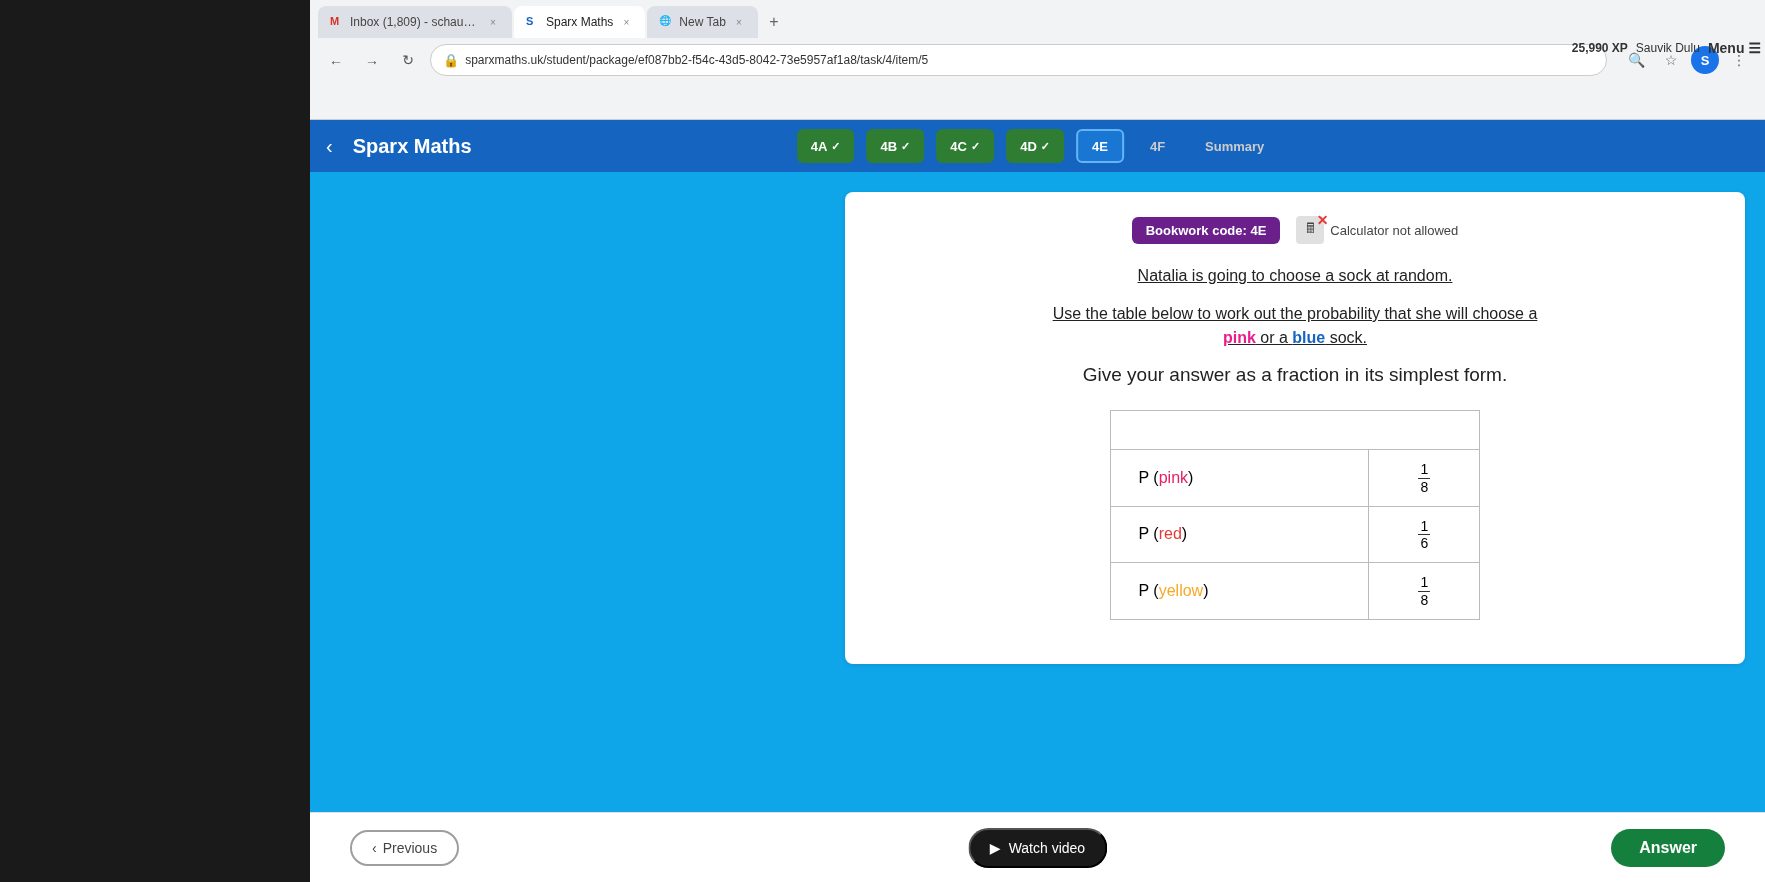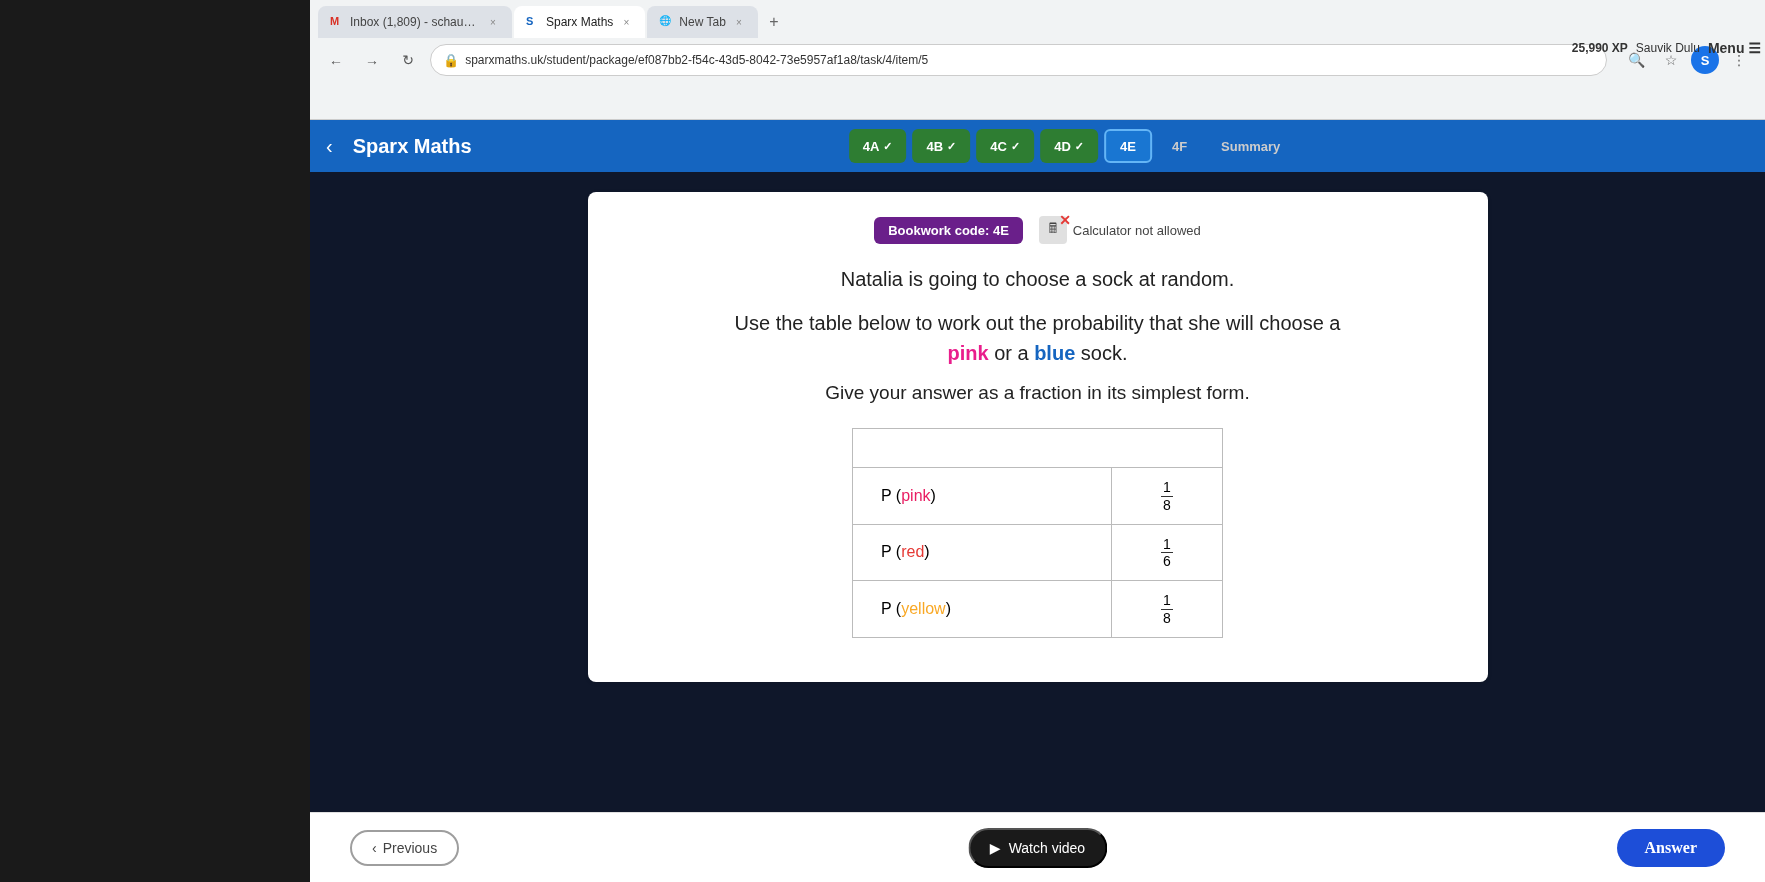--- a/index.html
+++ b/index.html
@@ -181,22 +181,21 @@
       font-size: 20px;
       font-weight: bold;
     }
 
     .tab-nav {
       position: absolute;
       left: 50%;
       transform: translateX(-50%);
       display: flex;
       align-items: flex-start;
-      gap: 6px;
-      margin-left: 34px;
+      gap: 12px;
     }
 
     .nav-tab {
       height: 34px;
       padding: 0 14px;
       border-radius: 6px;
       display: flex;
       align-items: center;
       gap: 4px;
       font-size: 13px;
@@ -219,24 +218,24 @@
       color: #ccc;
     }
 
     .checkmark {
       font-size: 11px;
     }
 
     
     .content-area {
       flex: 1;
-      background: #0f172a;
+      background: #0ea5e9;
       display: flex;
       flex-direction: column;
-      align-items: center;
+      align-items: flex-end;
       padding: 20px;
       position: relative;
       overflow-y: auto;
     }
 
     .question-card {
       background: white;
       border-radius: 8px;
       padding: 24px 40px;
       max-width: 900px;
@@ -290,24 +289,25 @@
       position: absolute;
       top: -4px;
       right: -4px;
       color: #e53935;
       font-weight: bold;
       font-size: 14px;
     }
 
     .question-text {
       text-align: center;
-      font-size: 20px;
+      font-size: 16px;
       color: #222;
       margin-bottom: 14px;
       line-height: 1.5;
+      text-decoration: underline;
     }
 
     .question-text .bold-pink {
       font-weight: bold;
       color: #e91e8c;
     }
 
     .question-text .bold-blue {
       font-weight: bold;
       color: #1565c0;
@@ -412,29 +412,28 @@
       cursor: pointer;
       display: flex;
       align-items: center;
       gap: 8px;
       position: absolute;
       left: 50%;
       transform: translateX(-50%);
     }
 
     .answer-btn {
-      background: #1d4ed8;
+      background: #15803d;
       color: white;
       border-radius: 20px;
       padding: 10px 28px;
       font-size: 16px;
       font-weight: 600;
       cursor: pointer;
       border: none;
-      font-family: Liberation Serif, serif;
     }
 
     
     .left-panel {
       position: absolute;
       top: 0;
       left: 0;
       width: 310px;
       height: 882px;
       background: #1a1a1a;

